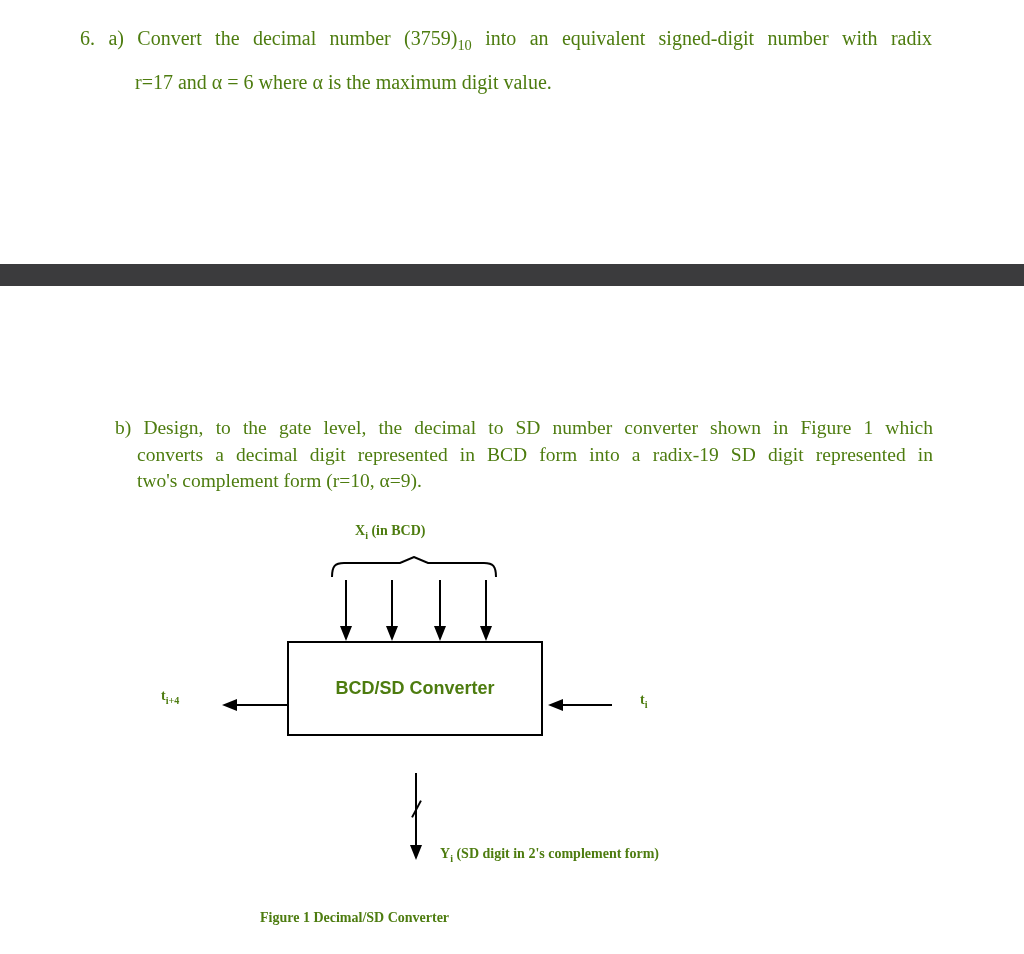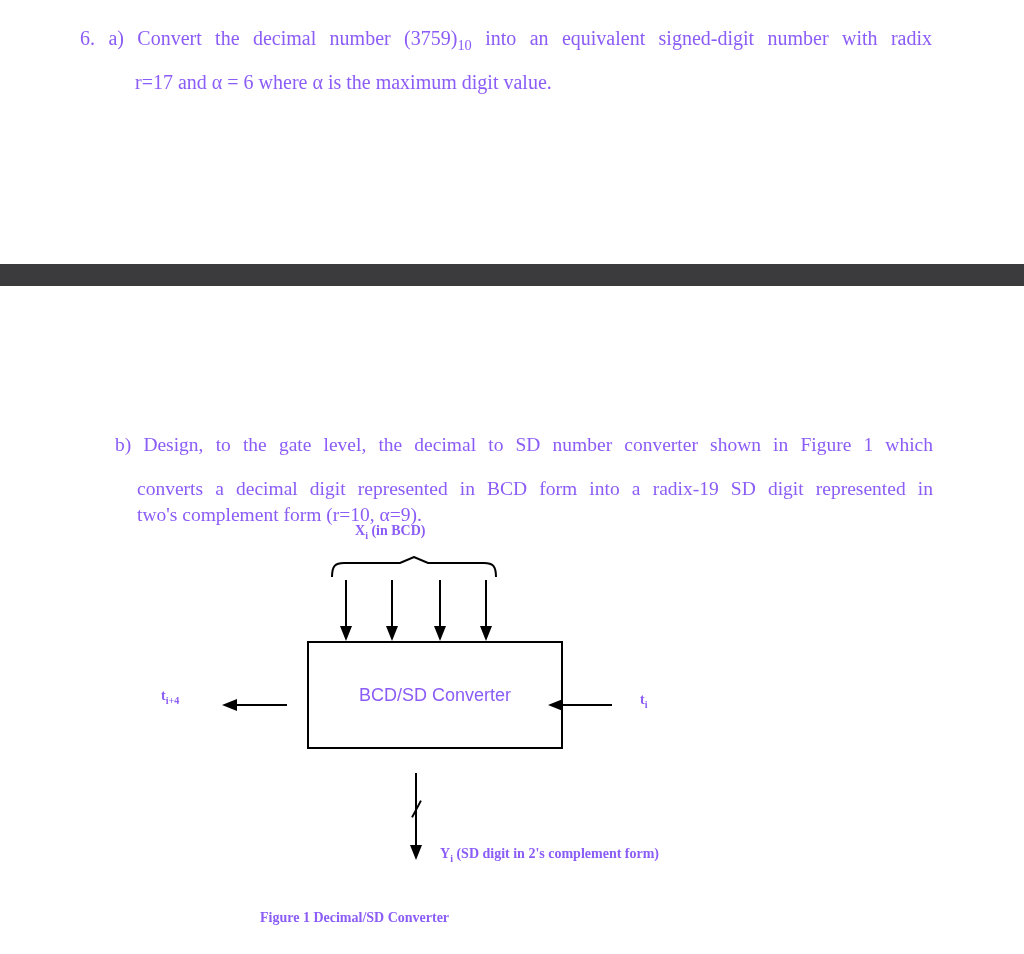--- a/index.html
+++ b/index.html
@@ -4,37 +4,37 @@
 <style>
   * { margin: 0; padding: 0; box-sizing: border-box; }
   html, body { background: #e9e9e9; }
   .page {
     position: relative;
     width: 1024px;
     height: 954px;
     background: #ffffff;
     overflow: hidden;
     font-family: "Liberation Serif", serif;
-    color: #8b5cf6;
+    color: #4d7c0f;
   }
 
   
   .para { position: absolute; }
   .para-a {
     left: 80px; top: 20px; width: 852px;
     font-size: 20px; line-height: 37px;
   }
   .para-a .jline { text-align: justify; text-align-last: justify; }
   .para-a .l2 { padding-left: 55px; }
 
   .para-b {
     left: 115px; top: 415px; width: 818px;
     font-size: 19.5px; line-height: 26.5px;
   }
-  .para-b .jline { text-align: justify; text-align-last: justify; margin-top: 17px; }
+  .para-b .jline { text-align: justify; text-align-last: justify; }
   .para-b .cont { padding-left: 22px; }
 
   sub { font-size: 0.72em; }
 
   
   .divider {
     position: absolute;
     left: 0; top: 264px;
     width: 1024px; height: 22px;
     background: #3b3b3d;
@@ -44,25 +44,25 @@
   .fig-label {
     position: absolute;
     font-family: Liberation Serif, serif;
     font-weight: bold;
     font-size: 14px;
     white-space: nowrap;
   }
   .converter-box {
     position: absolute;
     left: 287px; top: 641px;
-    width: 256px; height: 108px;
+    width: 256px; height: 95px;
     border: 2px solid #000;
     display: flex; align-items: center; justify-content: center;
     font-family: "Liberation Sans", sans-serif;
-    font-weight: normal; font-size: 18px; margin-left: 20px;
+    font-weight: bold; font-size: 18px;
   }
   .vline, .hline { position: absolute; background: #000; }
   .arrow-down {
     position: absolute; width: 0; height: 0;
     border-left: 6px solid transparent;
     border-right: 6px solid transparent;
     border-top: 15px solid #000;
   }
   .arrow-left {
     position: absolute; width: 0; height: 0;

